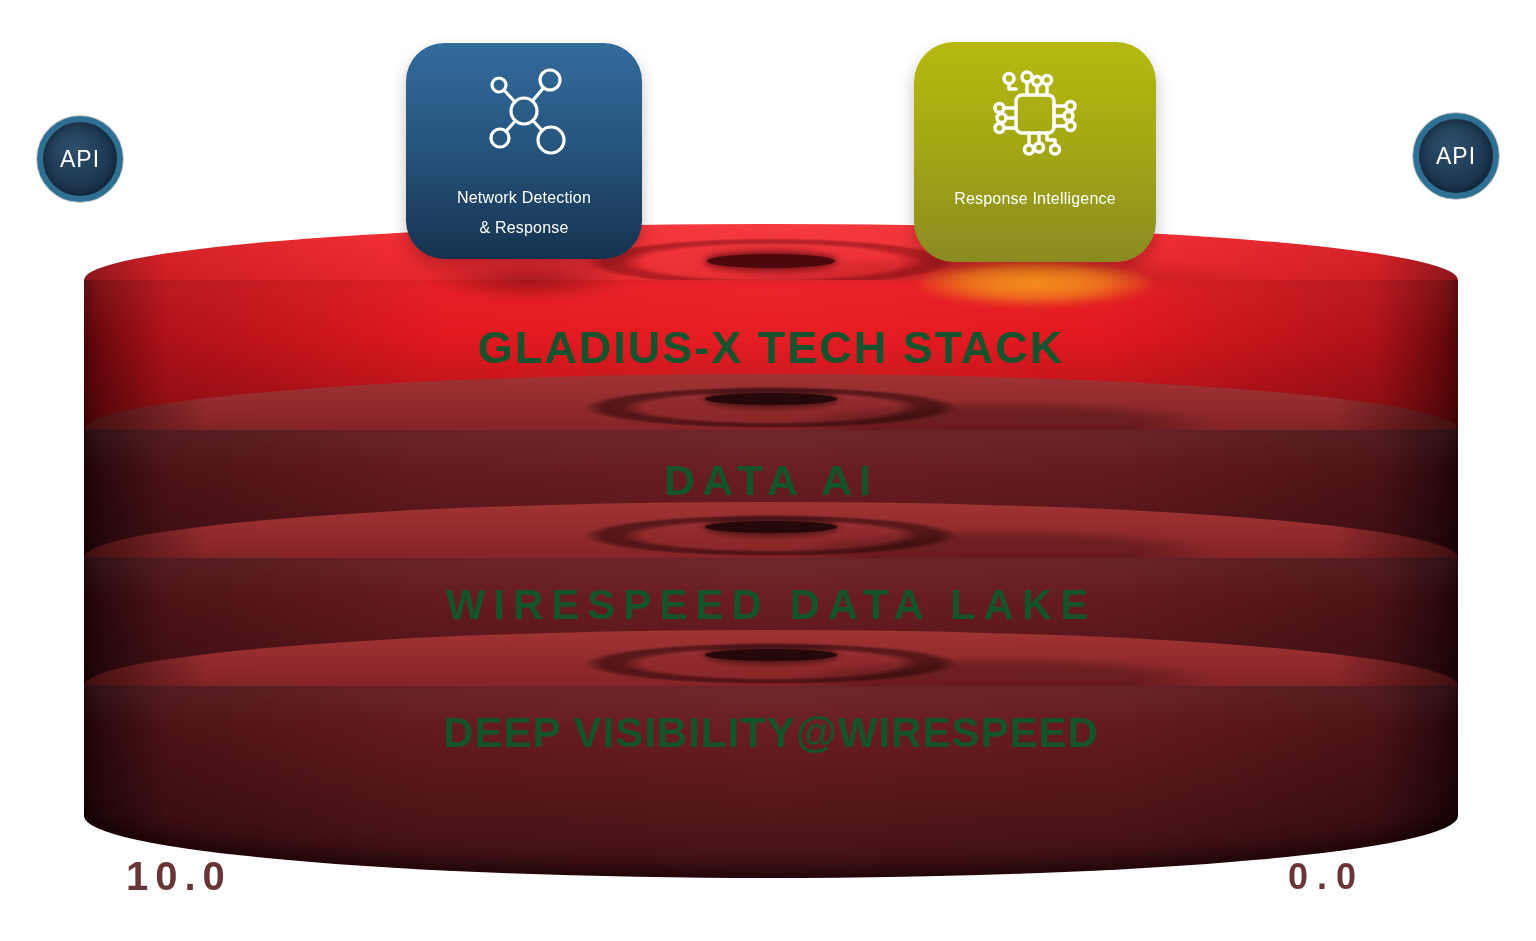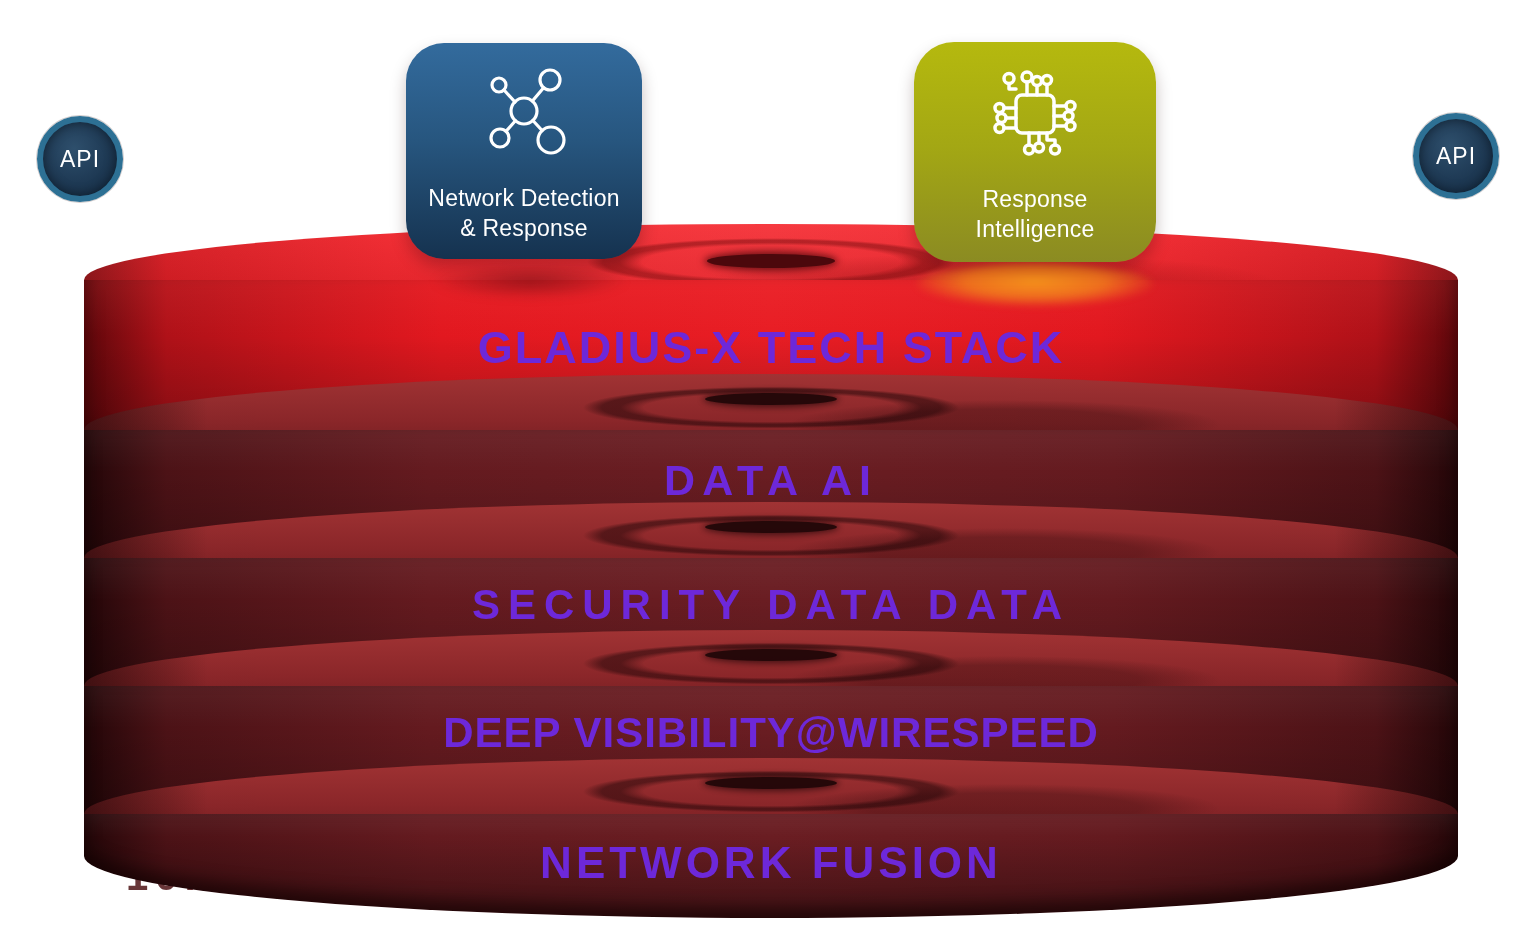--- a/index.html
+++ b/index.html
@@ -52,21 +52,21 @@
       linear-gradient(90deg, #230608 0%, #4c1216 6%, #641a1f 25%, #6a1d22 50%, #641a1f 75%, #4c1216 94%, #230608 100%);
     box-shadow: inset 0 -10px 16px rgba(15,0,2,.6);
   }
 
   .hole{position:absolute; left:50%; transform:translateX(-50%); border-radius:50%;}
   .d1 .hole{top:30px; width:128px; height:14px; background:#4c080c; box-shadow:0 0 7px 3px rgba(76,8,12,.75);}
   .dk .hole{top:19px; width:132px; height:12px; background:#1c0506; box-shadow:0 0 6px 2px rgba(22,4,6,.7); opacity:.92;}
 
   .disc-label{
     position:absolute; left:0; right:0; text-align:center;
-    color:#6d28d9; font-weight:700; font-size:42px; white-space:nowrap;
+    color:#14532d; font-weight:700; font-size:42px; white-space:nowrap;
   }
   .d1 .disc-label{top:98px; font-size:45px; letter-spacing:2px;}
   .d2 .disc-label{top:82px; font-size:43px; letter-spacing:7px;}
   .d3 .disc-label{top:79px; font-size:42px; letter-spacing:8px;}
   .d4 .disc-label{top:79px; font-size:42px; letter-spacing:1px;text-align:center;}
   .d5 .disc-label{top:80px; font-size:44px; letter-spacing:4px;}
 
   
   .reflect-orange{
     position:absolute; left:916px; top:263px; width:238px; height:44px; border-radius:50%;
@@ -83,21 +83,21 @@
   .card{
     position:absolute; border-radius:38px; color:#ffffff; text-align:center; z-index:70;
     box-shadow:0 8px 16px rgba(40,5,8,.25);
   }
   .card-ndr{left:406px; top:43px; width:236px; height:216px;
     background:linear-gradient(180deg, #336b9d 0%, #27567f 45%, #15324f 100%);}
   .card-nia{left:914px; top:42px; width:242px; height:220px; border-radius:40px;
     background:linear-gradient(180deg, #b5b90e 0%, #a3a714 48%, #8b8b22 100%);}
   .card-icon{margin:22px auto 0; width:100px; height:100px;}
   .card-icon svg{width:100%; height:100%;}
-  .card-text{position:absolute; left:8px; right:8px; top:140px; font-size:23px; line-height:30px; font-weight:400; letter-spacing:.2px;}
+  .card-text{position:absolute; left:8px; right:8px; top:140px; font-size:16px; line-height:30px; font-weight:400; letter-spacing:.2px;}
   .card-nia .card-text{top:142px;}
 
   
   .api{
     position:absolute; width:74px; height:74px; border-radius:50%;
     border:6px solid #2d7094; z-index:70;
     background:radial-gradient(circle at 42% 36%, #2e4f6c 0%, #203c57 48%, #122941 100%);
     display:flex; align-items:center; justify-content:center;
     color:#ffffff; font-size:23px; letter-spacing:1px;
     box-shadow: inset 0 0 12px rgba(0,0,0,.45), 0 0 0 1px rgba(40,10,12,.2);
@@ -128,36 +128,30 @@
     <div class="ellipse"></div>
     <div class="band"></div>
     <div class="hole"></div>
     <div class="disc-label">DATA AI</div>
   </div>
 
   <div class="disc dk d3">
     <div class="ellipse"></div>
     <div class="band"></div>
     <div class="hole"></div>
-    <div class="disc-label">SECURITY DATA DATA</div>
+    <div class="disc-label">WIRESPEED DATA LAKE</div>
   </div>
 
   <div class="disc dk d4">
     <div class="ellipse"></div>
     <div class="band"></div>
     <div class="hole"></div>
     <div class="disc-label">DEEP VISIBILITY@WIRESPEED</div>
   </div>
 
-  <div class="disc dk d5">
-    <div class="ellipse"></div>
-    <div class="band"></div>
-    <div class="hole"></div>
-    <div class="disc-label">NETWORK FUSION</div>
-  </div>
 
   <div class="reflect-shadow"></div>
   <div class="reflect-orange"></div>
 
   <div class="card card-ndr">
     <div class="card-icon">
       <svg viewBox="0 0 100 100" fill="none" stroke="#ffffff" stroke-width="3.2" stroke-linecap="round">
         <circle cx="50" cy="46" r="13"></circle>
         <circle cx="25" cy="20" r="7"></circle>
         <circle cx="76" cy="15" r="10"></circle>

